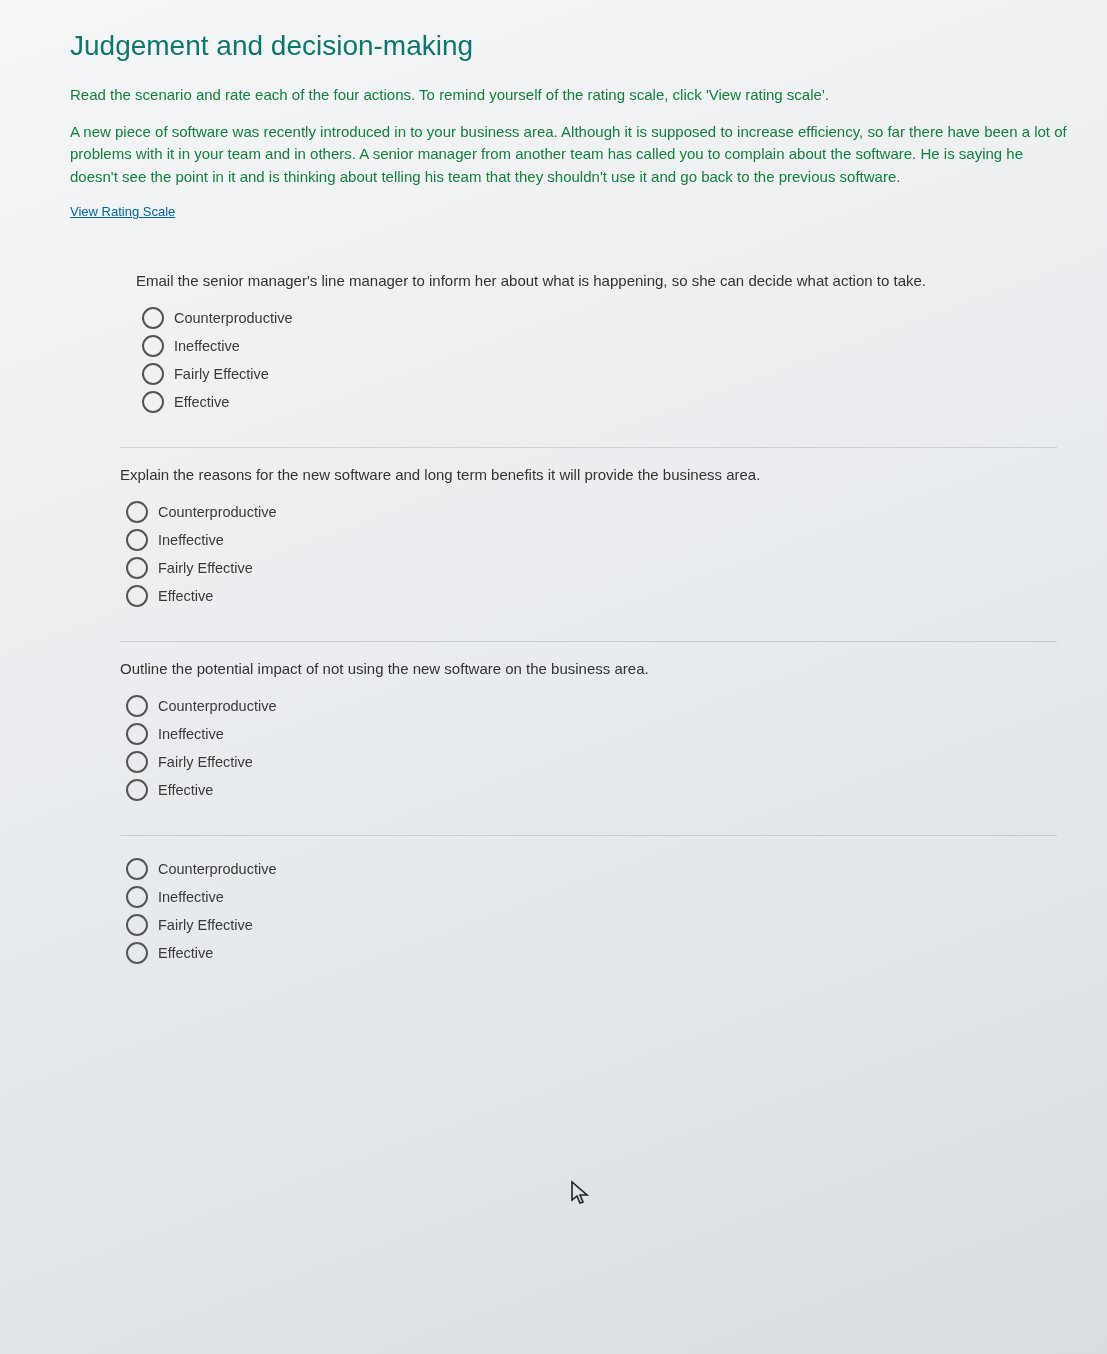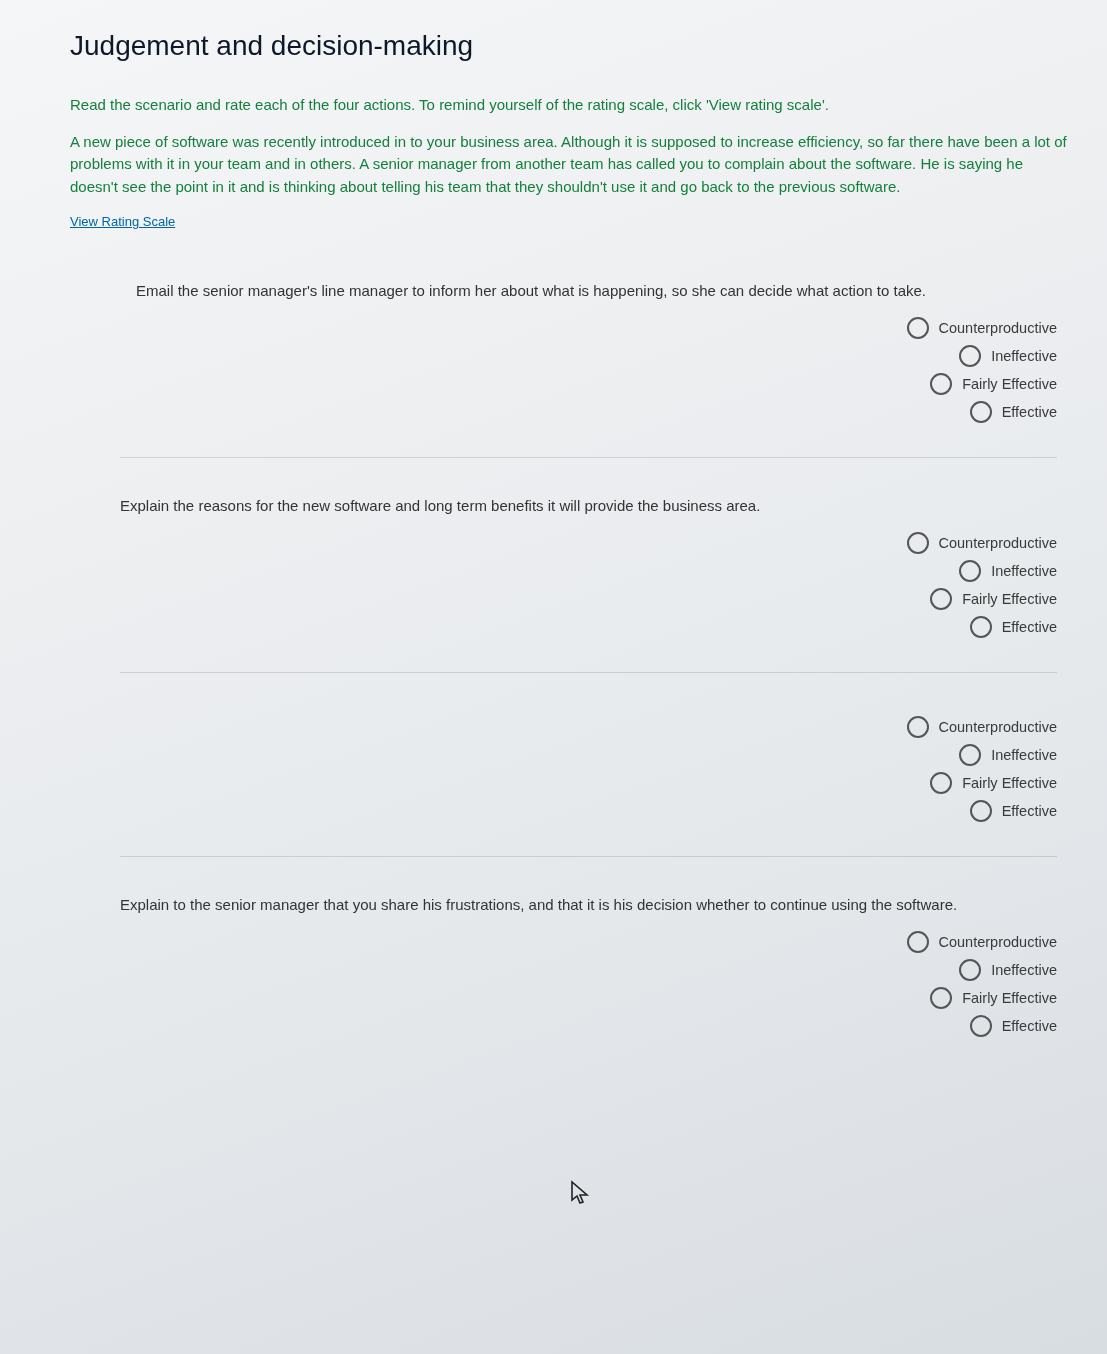--- a/index.html
+++ b/index.html
@@ -6,59 +6,58 @@
   html, body { width: 1107px; min-height: 1354px; }
   body {
     font-family: Arial, Helvetica, sans-serif;
     background: linear-gradient(160deg, #f5f6f7 0%, #e6e9ec 60%, #d8dde2 100%);
     color: #333;
     padding: 30px 40px 60px 70px;
   }
   h1 {
     font-size: 28px;
     font-weight: 400;
-    color: #0f172a;
-    margin-bottom: 32px;
+    color: #0f766e;
+    margin-bottom: 22px;
   }
   .instructions p {
     font-size: 15px;
     line-height: 1.5;
     color: #15803d;
     margin-bottom: 14px;
   }
   .link {
     color: #0066a6;
     text-decoration: underline;
     cursor: pointer;
     font-size: 13px;
   }
   .questions {
     margin-top: 40px;
     padding-left: 50px;
     padding-right: 10px;
   }
   .question {
     border-top: 1px solid rgba(0,0,0,0.12);
-    padding-top: 37px;
+    padding-top: 16px;
     padding-bottom: 28px;
   }
   .question:first-child { border-top: none; padding-top: 10px; margin-left: 16px; }
   .question-prompt {
     font-size: 15px;
     color: #333;
     margin-bottom: 16px;
     line-height: 1.4;
   }
   .option {
     display: flex;
     align-items: center;
     margin: 6px 0;
     padding-left: 6px;
     cursor: pointer;
-    justify-content: flex-end;
   }
   .radio {
     width: 22px;
     height: 22px;
     border: 2px solid #555;
     border-radius: 50%;
     margin-right: 10px;
     flex: 0 0 22px;
     background: transparent;
   }
@@ -124,40 +123,40 @@
       <span class="radio"></span>
       <span class="option-label">Fairly Effective</span>
     </div>
     <div class="option">
       <span class="radio"></span>
       <span class="option-label">Effective</span>
     </div>
   </div>
 
   <div class="question">
+    <div class="question-prompt">Outline the potential impact of not using the new software on the business area.</div>
     <div class="option">
       <span class="radio"></span>
       <span class="option-label">Counterproductive</span>
     </div>
     <div class="option">
       <span class="radio"></span>
       <span class="option-label">Ineffective</span>
     </div>
     <div class="option">
       <span class="radio"></span>
       <span class="option-label">Fairly Effective</span>
     </div>
     <div class="option">
       <span class="radio"></span>
       <span class="option-label">Effective</span>
     </div>
   </div>
 
   <div class="question">
-    <div class="question-prompt">Explain to the senior manager that you share his frustrations, and that it is his decision whether to continue using the software.</div>
     <div class="option">
       <span class="radio"></span>
       <span class="option-label">Counterproductive</span>
     </div>
     <div class="option">
       <span class="radio"></span>
       <span class="option-label">Ineffective</span>
     </div>
     <div class="option">
       <span class="radio"></span>

